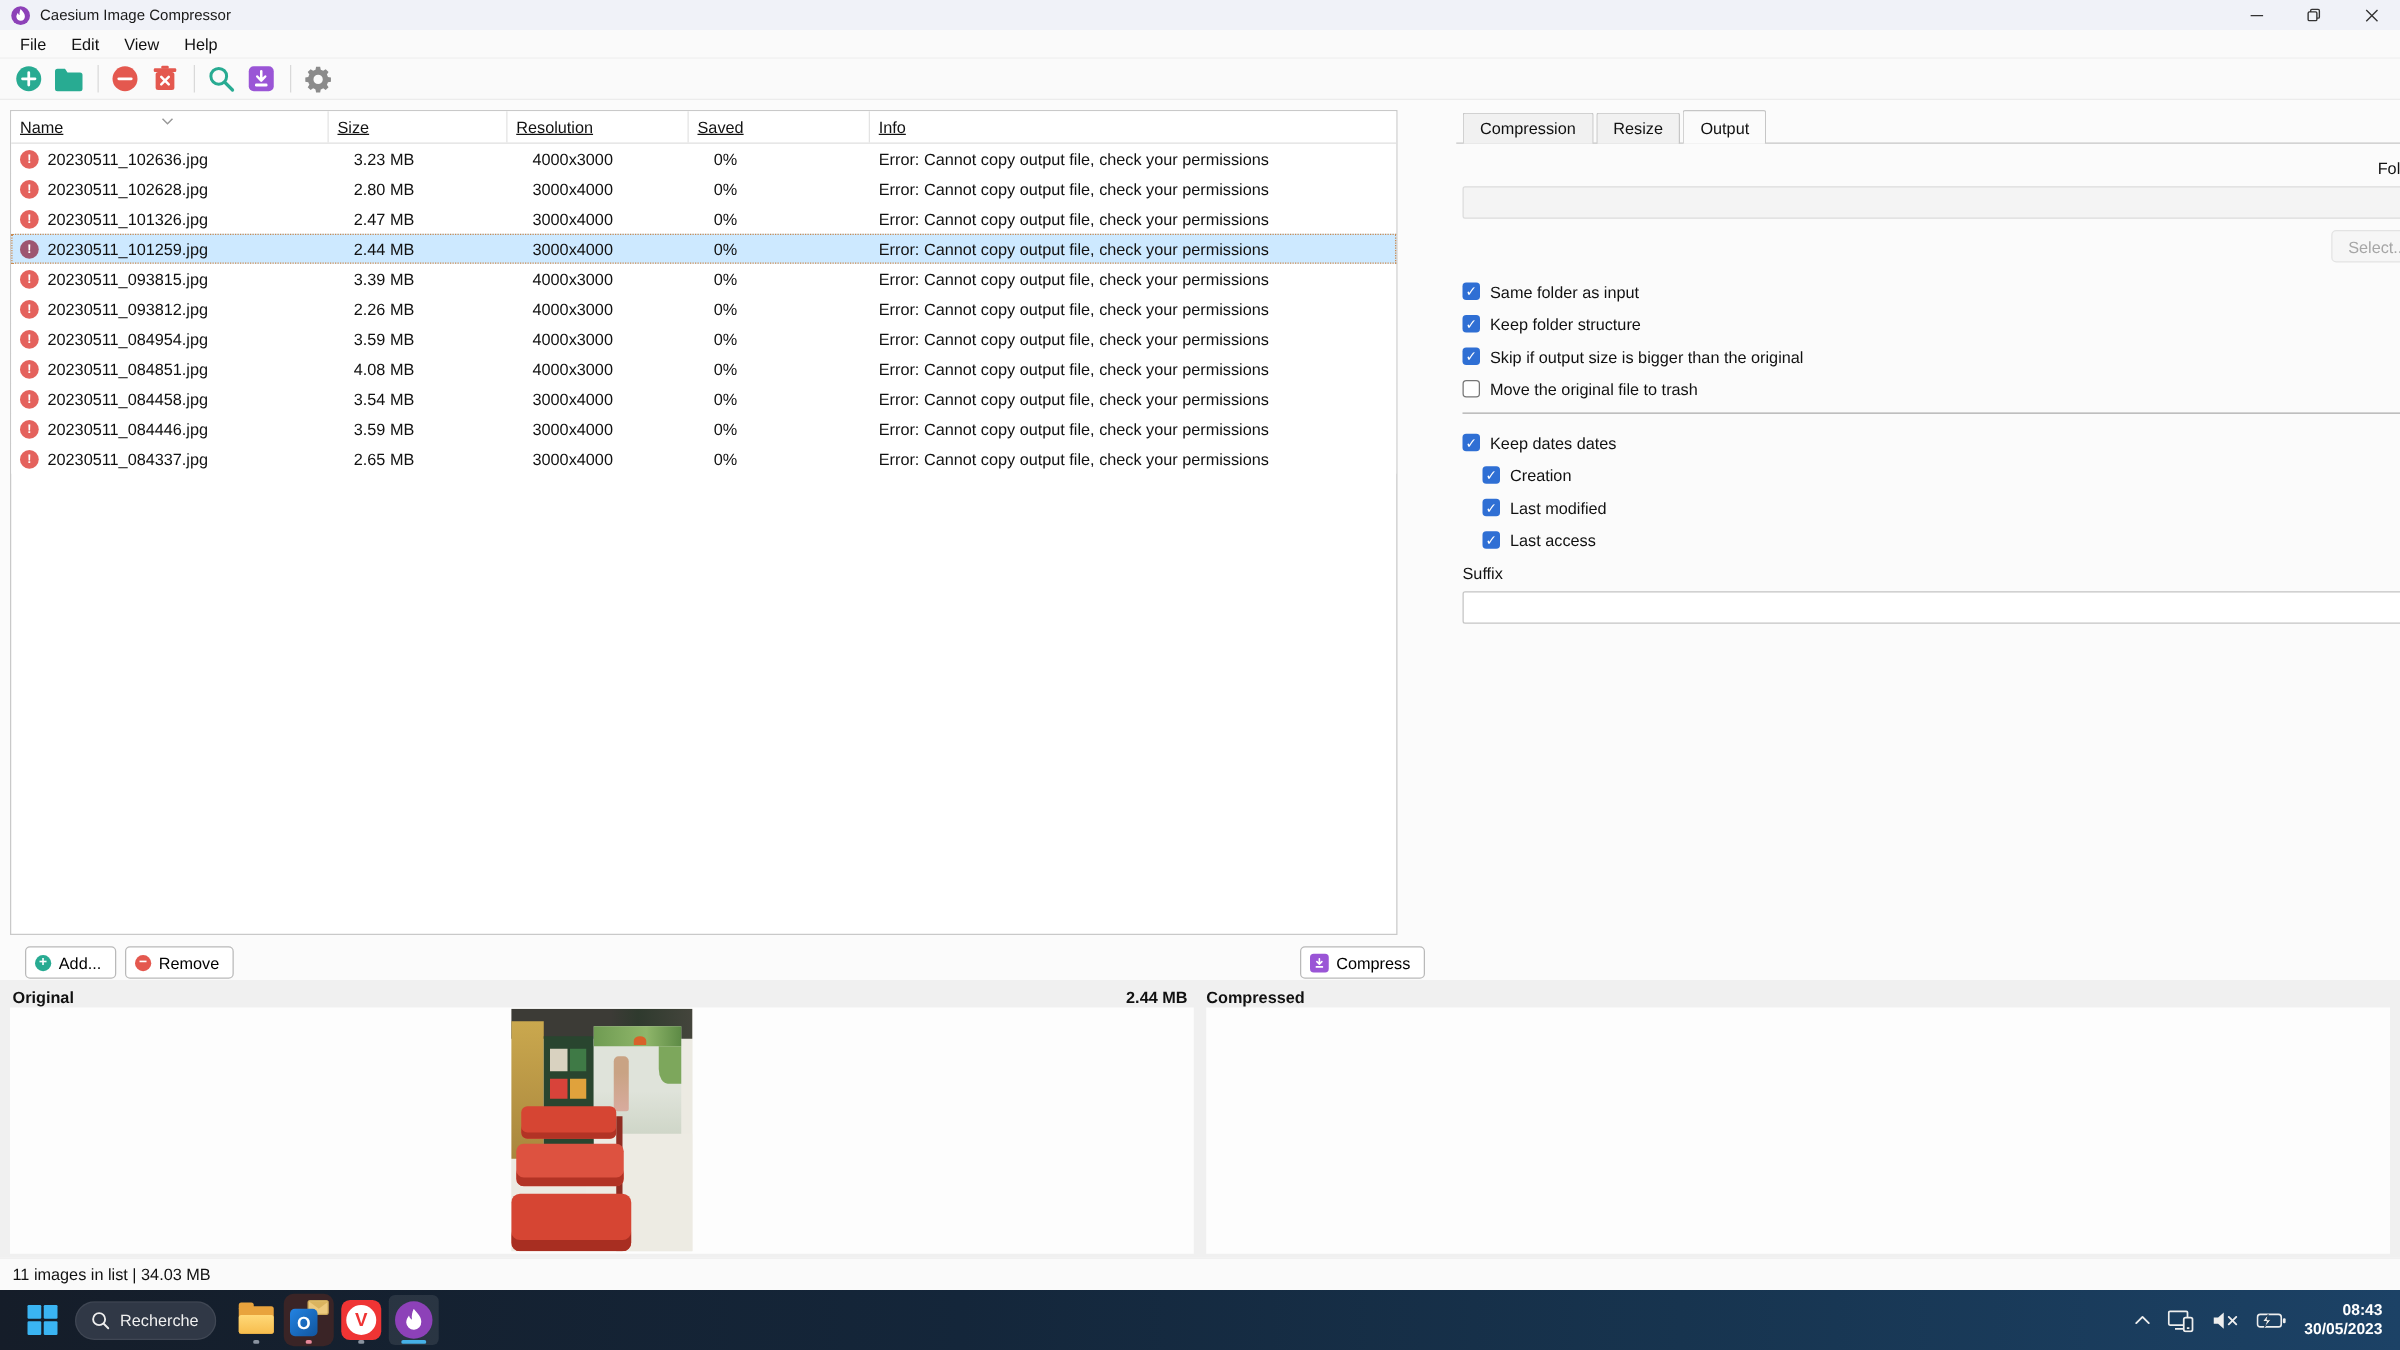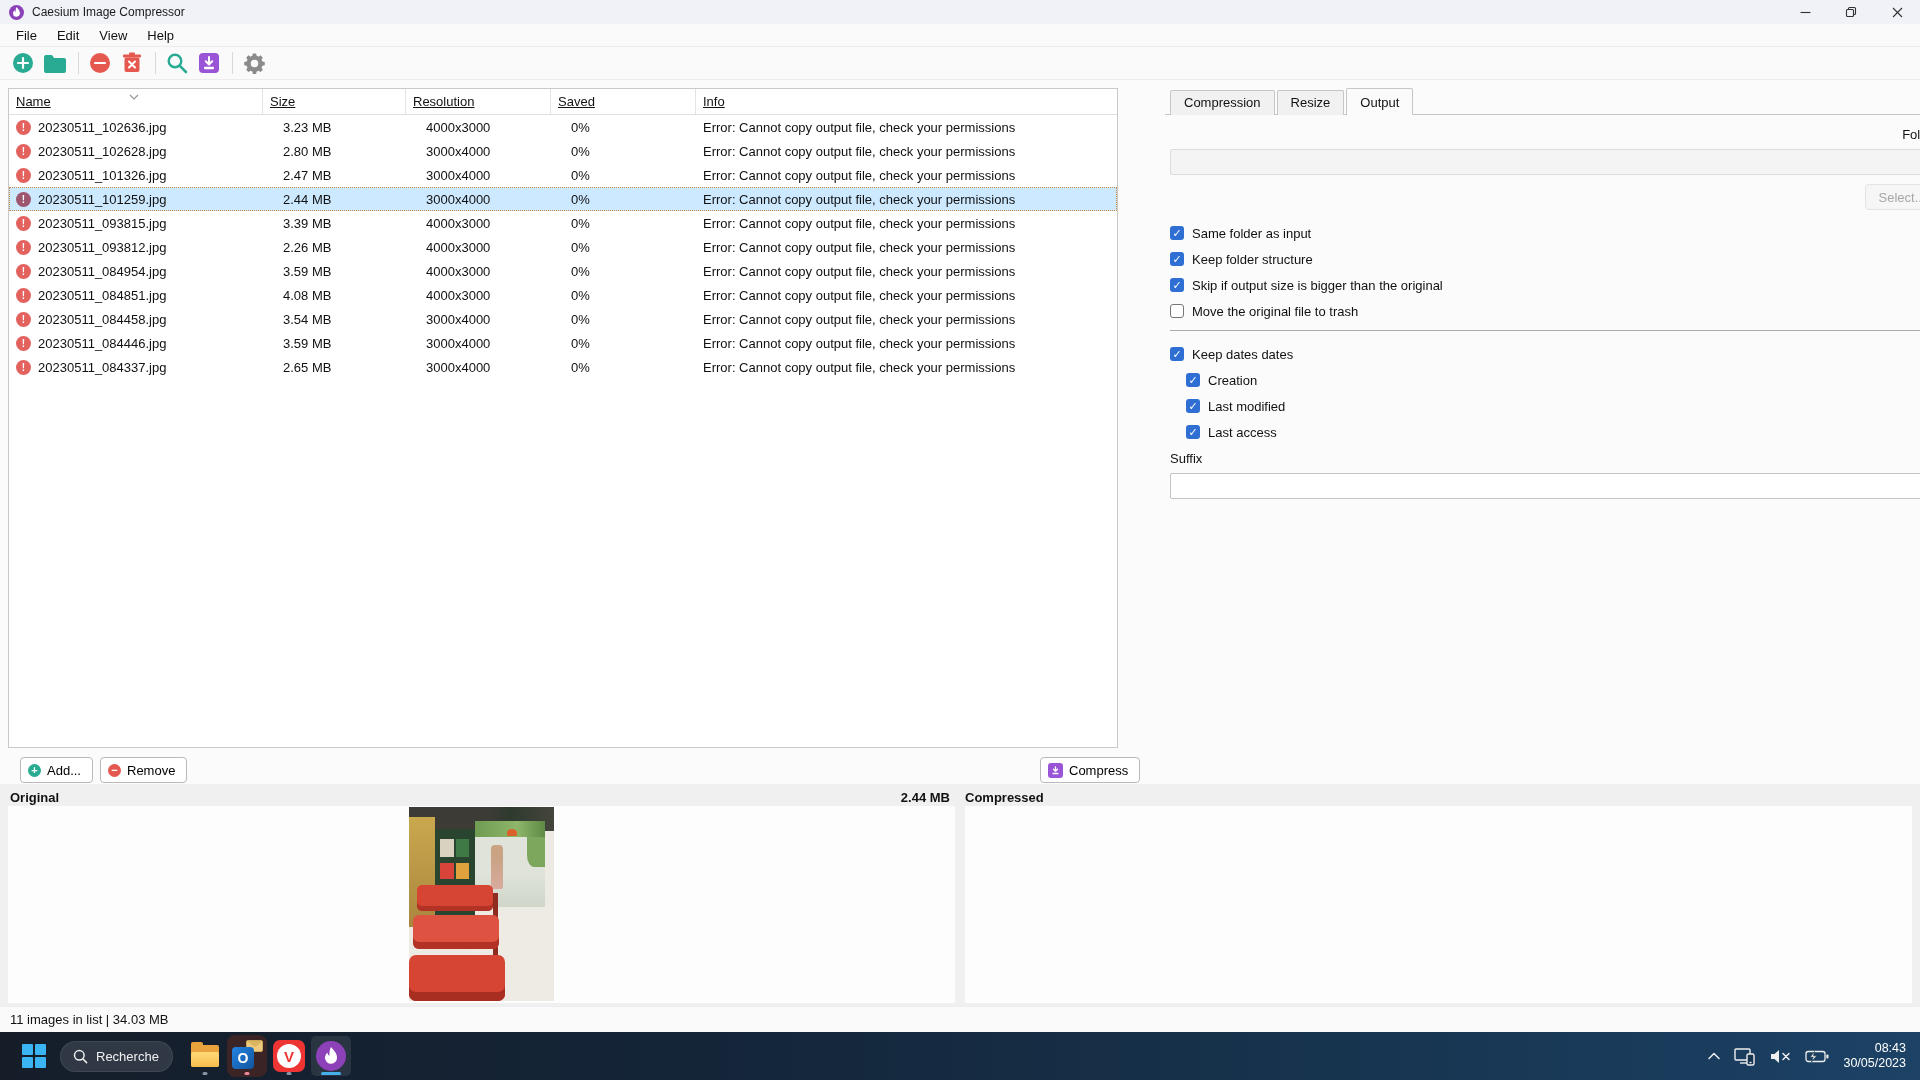--- a/index.html
+++ b/index.html
@@ -116,21 +116,21 @@
   .folder-back { position:absolute; inset:0; background:#e8a33d; border-radius:2px; }
   .folder-tab { position:absolute; left:0; top:-3px; width:12px; height:5px; background:#e8a33d; border-radius:2px 2px 0 0; }
   .folder-front { position:absolute; left:0; bottom:0; width:28px; height:15px; background:linear-gradient(180deg,#ffd978,#f7bd4d); border-radius:2px; }
   .outlook-tile { width:42px; height:42px; border-radius:8px; background:#3a2426; position:relative; }
   .ol-envelope { position:absolute; right:4px; top:5px; width:17px; height:12px; background:#edca7e; border:1px solid #caa85a; border-radius:2px; }
   .ol-envelope::after { content:""; position:absolute; left:0; top:0; border-left:8px solid transparent; border-right:8px solid transparent; border-top:6px solid #dab45f; }
   .ol-square { position:absolute; left:5px; top:12px; width:22px; height:22px; border-radius:4px; background:linear-gradient(135deg,#2383e2,#11559e); color:#fff; font-weight:bold; font-size:14px; display:flex; align-items:center; justify-content:center; }
   .vivaldi-ico { width:32px; height:32px; border-radius:7px; background:#ef3434; display:flex; align-items:center; justify-content:center; }
   .vivaldi-inner { width:24px; height:24px; border-radius:50%; background:#fff; display:flex; align-items:center; justify-content:center; color:#ef3434; font-weight:bold; font-size:15px; }
   .caesium-circle { width:30px; height:30px; border-radius:50%; background:#8d41b8; display:flex; align-items:center; justify-content:center; }
-  .tray { margin-left:auto; display:flex; align-items:center; gap:14px; padding-right:14px; }
+  .tray { margin-left:auto; display:flex; align-items:center; gap:14px; padding-right:14px;font-weight:bold; }
   .tray-ico { display:flex; align-items:center; justify-content:center; }
   .clock { text-align:right; color:#fff; font-size:12.5px; line-height:15px; }
 </style>
 </head>
 <body>
 
 <div id="window">
 
   <div class="titlebar">
     <span class="app-logo">

